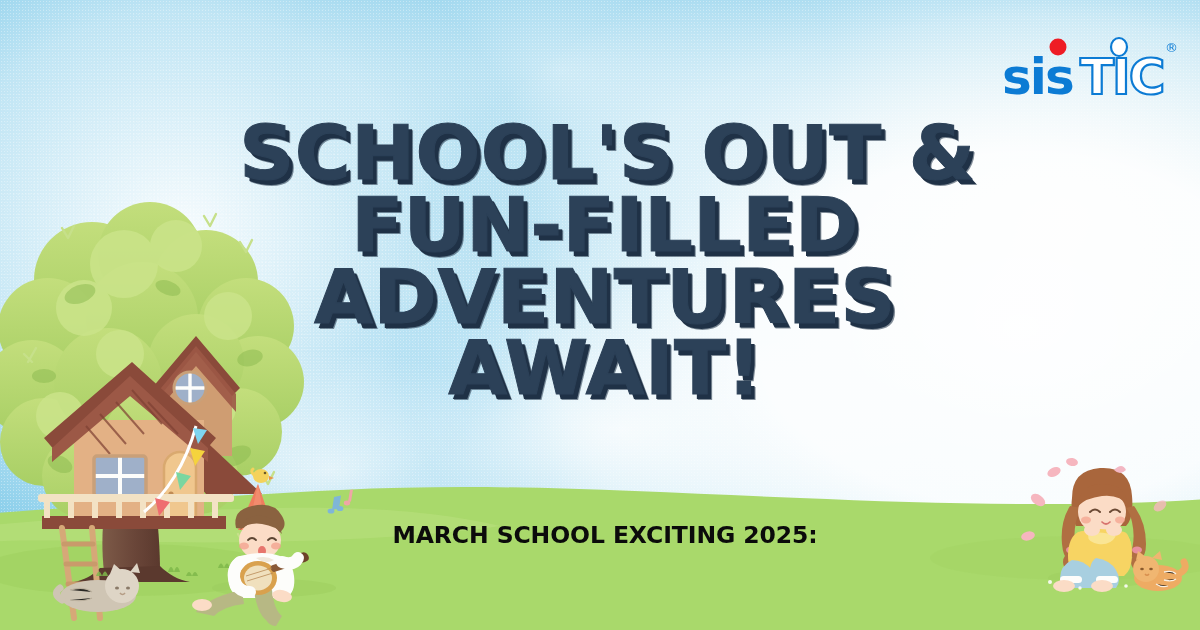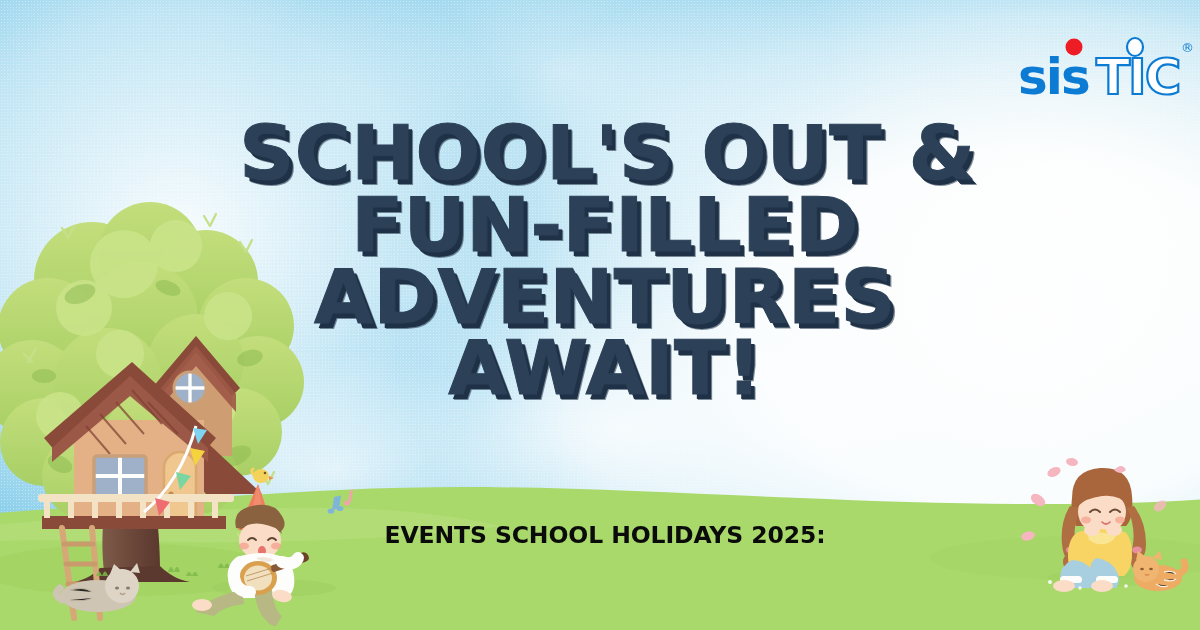--- a/index.html
+++ b/index.html
@@ -80,21 +80,21 @@
     text-align:center;
     font-family:"DejaVu Sans", sans-serif;
     font-weight:900;
     font-size:23.5px;
     line-height:1.25;
     letter-spacing:-0.1px;
     color:#0b0b0b;
   }
   .subtitle .sl{display:block;white-space:nowrap;}
   
-  .logo{position:absolute;right:6px;top:30px;width:176px;height:74px;}
+  .logo{position:absolute;right:22px;top:30px;width:176px;height:74px;}
   .logo svg{display:block;}
   
   .tree-scene{position:absolute;left:0px;top:176px;width:340px;height:450px;}
   .girl-scene{position:absolute;left:1030px;top:450px;width:160px;height:145px;}
   .petals{position:absolute;left:1020px;top:448px;width:180px;height:140px;}
   svg{overflow:visible;}
 </style>
 </head>
 <body>
 
@@ -417,21 +417,21 @@
   </div>
 
   <div class="headline">
     <span class="ln l1">SCHOOL'S OUT &amp;</span>
     <span class="ln l2">FUN-FILLED</span>
     <span class="ln l3">ADVENTURES</span>
     <span class="ln l4">AWAIT!</span>
   </div>
 
   <div class="subtitle">
-    <span class="sl">EVENTS SCHOOL HOLIDAYS 2025:</span>
+    <span class="sl">MARCH SCHOOL EXCITING 2025:</span>
   </div>
 
   <div class="logo">
     <svg width="176" height="74" viewBox="0 0 176 74">
       <g font-family="'DejaVu Sans', sans-serif" font-weight="900" font-size="50" letter-spacing="-2">
         <text x="0" y="64" fill="#0c7bd4">sis</text>
         <text x="78" y="64" fill="#ffffff" stroke="#0c7bd4" stroke-width="2.2">TIC</text>
       </g>
       <circle cx="56" cy="17" r="8.5" fill="#ee1c25"></circle>
       <ellipse cx="117" cy="17" rx="8" ry="9" fill="#ffffff" stroke="#0c7bd4" stroke-width="2.2"></ellipse>

